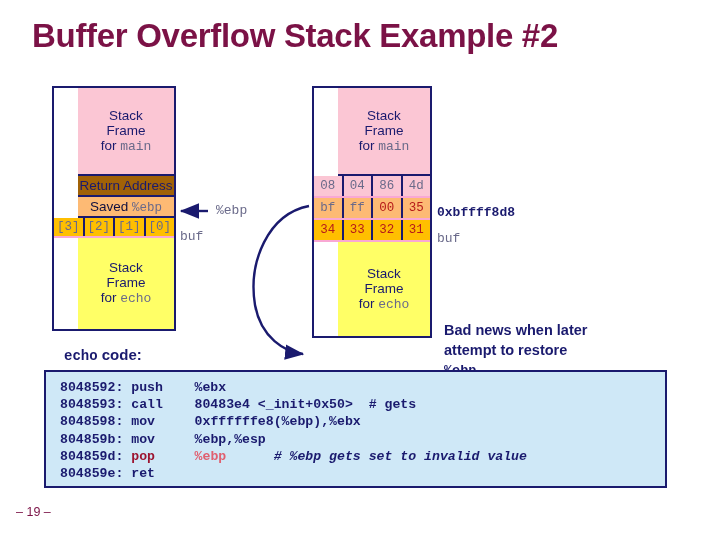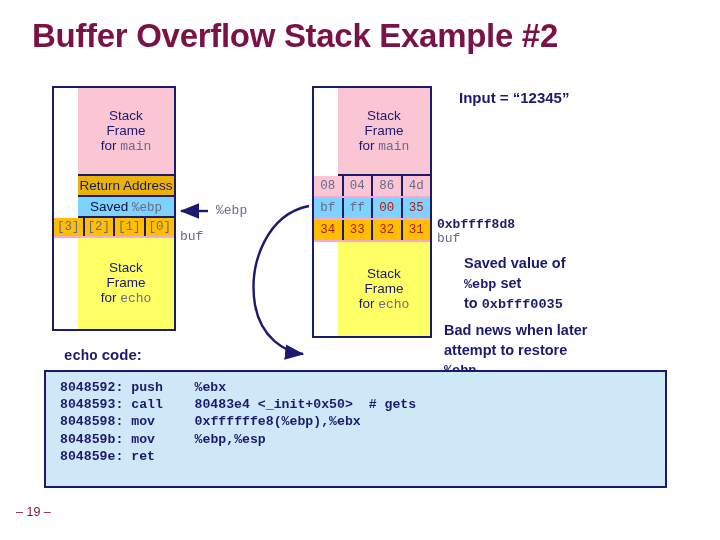--- a/index.html
+++ b/index.html
@@ -46,22 +46,22 @@
     align-items: center;
     justify-content: center;
     text-align: center;
     line-height: 1.12;
     margin-left: 24px;
   }
   .row:last-child { border-bottom: none; }
 
   .frame-pink { background: #fbc6d4; }
   .frame-yellow { background: #ffff66; }
-  .frame-lavender { background: #eab308; }
-  .cell-yellow { background: #7dd3fc; }
+  .frame-lavender { background: #a16207; }
+  .cell-yellow { background: #fdba74; }
   .cell-orange { background: #ffbf00; }
   .cell-pink { background: #fbc6d4; }
 
   .frame-label {
     color: #1a1a6e;
     font-size: 13.5px;
     font-weight: normal;
   }
   .frame-label .mono {
     font-family: "Liberation Mono", monospace;
@@ -267,29 +267,24 @@
 
     <div class="row frame-yellow" style="height:94px;">
       <div class="frame-label">
         <span>Stack</span><br>
         <span>Frame</span><br>
         <span>for </span><span class="mono">echo</span>
       </div>
     </div>
   </div>
 
-  <div class="anno-mono-navy" style="left:437px; top:217px;">0xbffff8d8</div>
+  <div class="anno-mono-navy" style="left:437px; top:205px;">0xbffff8d8</div>
   <div class="anno-mono" style="left:437px; top:231px;">buf</div>
 
-  <div class="anno-navy" style="left:459px; top:88px; font-size:15px;">Input = “12345”</div>
-
-  <div class="anno-navy" style="left:464px; top:254px;">
-    <span>Saved value of </span><span class="mono">%ebp</span><span> set</span><br>
-    <span>to </span><span class="mono">0xbfff0035</span>
-  </div>
+
 
   <div class="anno-navy" style="left:444px; top:321px;">
     <span>Bad news when later</span><br>
     <span>attempt to restore  </span><span class="mono">%ebp</span>
   </div>
 
   <svg class="arrow-svg" viewBox="0 0 720 540">
     <defs>
       <marker id="ah" markerWidth="9" markerHeight="9" refX="7.5" refY="3.2" orient="auto" markerUnits="strokeWidth">
         <path d="M0,0 L8,3.2 L0,6.4 z" fill="#1a1a6e"></path>
@@ -305,19 +300,20 @@
 
   <div id="code-box">
     <div class="code-line"><span>8048592:</span> <span>push</span>    <span>%ebx</span></div>
 
     <div class="code-line"><span>8048593:</span> <span>call</span>    <span>80483e4 &lt;_init+0x50&gt;</span>  <span># gets</span></div>
 
     <div class="code-line"><span>8048598:</span> <span>mov</span>     <span>0xffffffe8(%ebp),%ebx</span></div>
 
     <div class="code-line"><span>804859b:</span> <span>mov</span>     <span>%ebp,%esp</span></div>
 
+    <div class="code-line"><span>804859d:</span> <span class="op-red">pop</span>     <span class="arg-red">%ebp</span>      <span class="cmt"># %ebp gets set to invalid value</span></div>
 
     <div class="code-line"><span>804859e:</span> <span>ret</span></div>
   </div>
 
   <div id="page-number">– 19 –</div>
 
 </div>
 
 </body></html>

